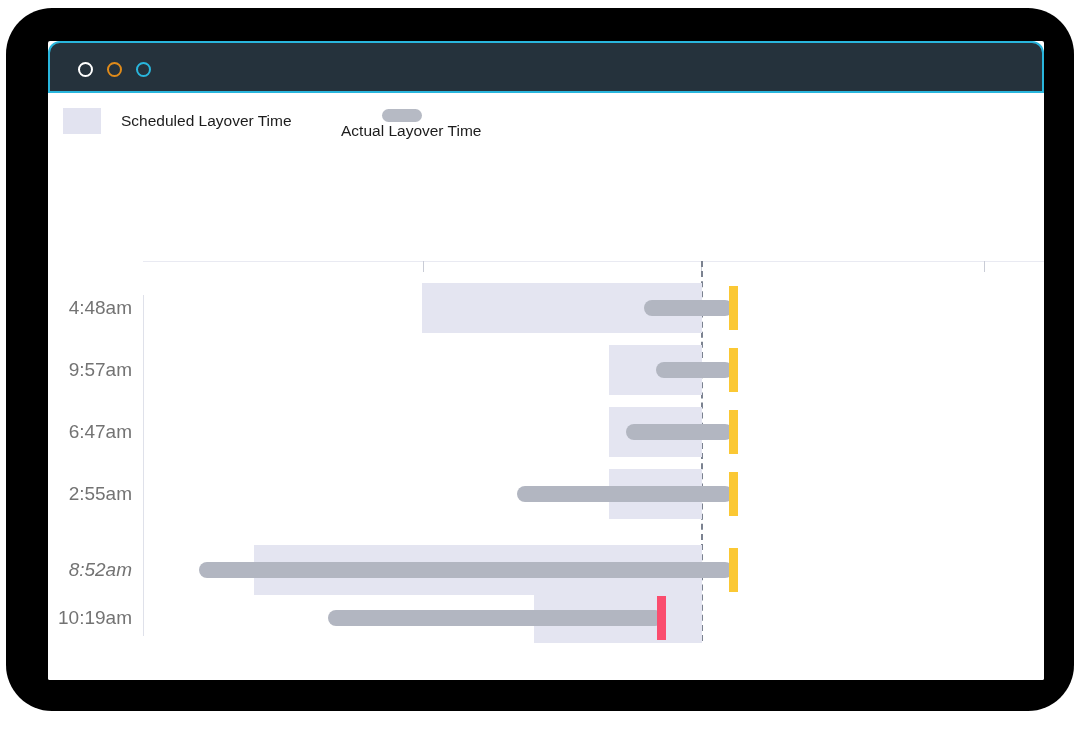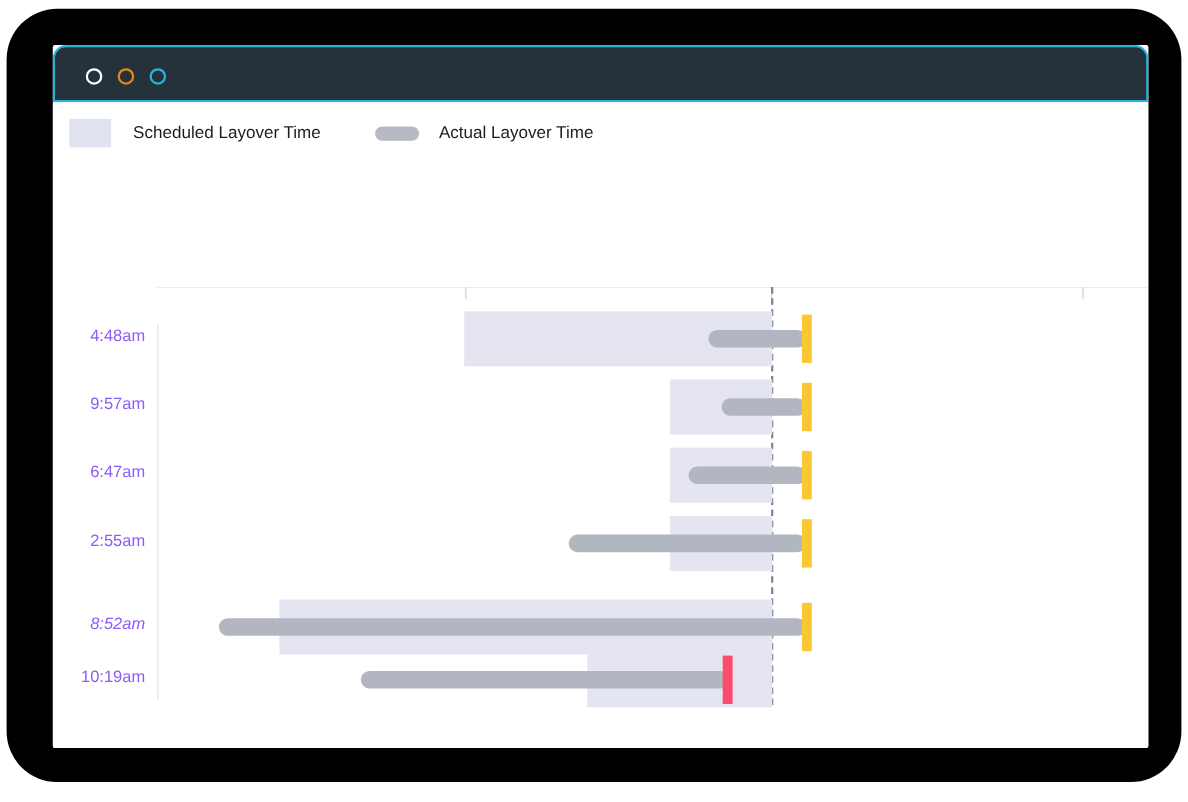--- a/index.html
+++ b/index.html
@@ -112,21 +112,21 @@
   .sw-bar {
     width: 8px;
     height: 28px;
     margin-right: 14px;
     flex: 0 0 auto;
   }
   .sw-bar.early { background: #fa4d6e; }
   .sw-bar.late  { background: #fbc834; }
 
   #legend-scheduled { left: 15px; }
-  #legend-actual    { left: 293px; }
+  #legend-actual    { left: 293px; flex-direction: column; }
   #legend-early     { left: 524px; }
   #legend-late      { left: 782px; }
 
   
   #axis-header {
     position: absolute;
     left: 0;
     top: 56px;
     width: 996px;
     height: 112px;
@@ -198,22 +198,22 @@
     left: 0;
     width: 996px;
     height: 62px;
   }
   .row-label {
     position: absolute;
     left: 0;
     top: 20px;
     width: 84px;
     text-align: right;
-    font-size: 15px;
-    color: #8b5cf6;
+    font-size: 19px;
+    color: #737373;
     white-space: nowrap;
   }
   .bar-scheduled {
     position: absolute;
     top: 6px;
     height: 50px;
     background: #e4e5f1;
   }
   .bar-actual {
     position: absolute;

